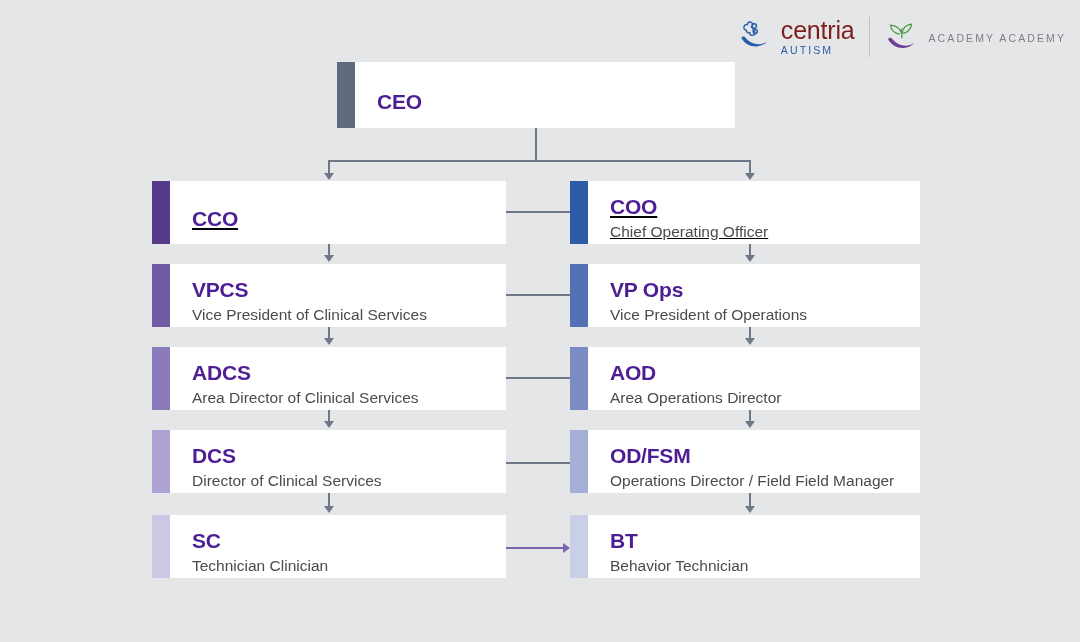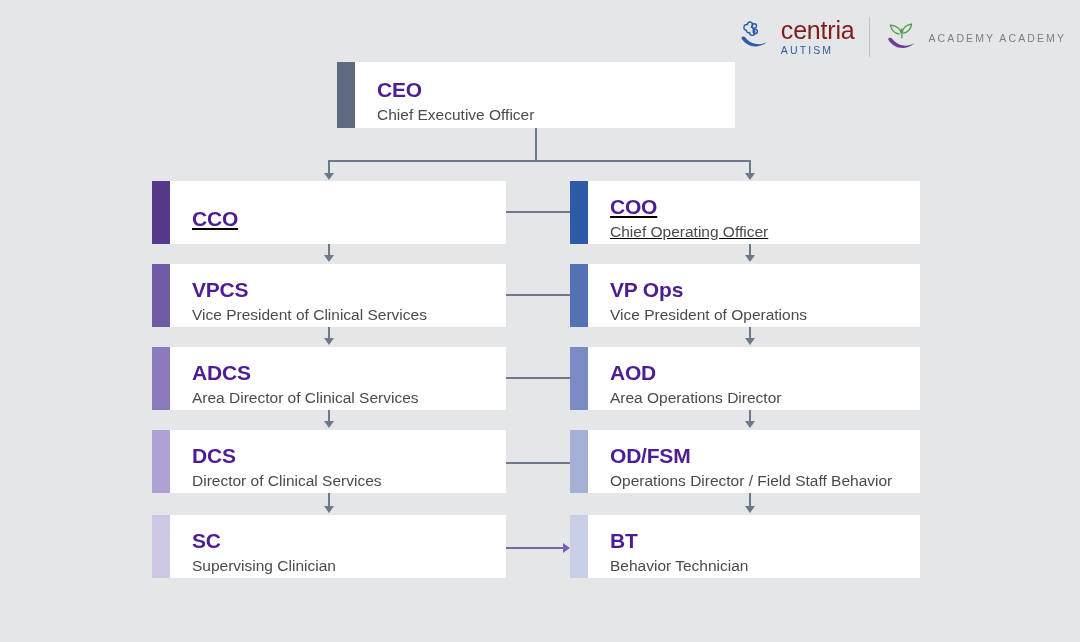--- a/index.html
+++ b/index.html
@@ -194,21 +194,20 @@
   <div class="conn h-line" style="left:506px; top:377px; width:64px;"></div>
   <div class="conn h-line" style="left:506px; top:462px; width:64px;"></div>
 
   <div class="conn conn-purple h-line" style="left:506px; top:547px; width:57px;"></div>
   <div class="arrow-right" style="left:563px; top:543px;"></div>
 
   <div class="node" id="node-ceo">
     <div class="node-accent" style="background:#5e6a7d;"></div>
     <div class="node-body">
       <span class="node-code">CEO</span>
-      <span class="node-title">Chief Executive Officer</span>
     </div>
   </div>
 
   <div class="node col-left row-1">
     <div class="node-accent" style="background:#553a8b;"></div>
     <div class="node-body">
       <span class="node-code">CCO</span>
     </div>
   </div>
 
@@ -233,21 +232,21 @@
     <div class="node-body">
       <span class="node-code">DCS</span>
       <span class="node-title">Director of Clinical Services</span>
     </div>
   </div>
 
   <div class="node col-left row-5">
     <div class="node-accent" style="background:#cdc6e4;"></div>
     <div class="node-body">
       <span class="node-code">SC</span>
-      <span class="node-title">Supervising Clinician</span>
+      <span class="node-title">Technician Clinician</span>
     </div>
   </div>
 
   <div class="node col-right row-1">
     <div class="node-accent" style="background:#2d5ba8;"></div>
     <div class="node-body">
       <span class="node-code">COO</span>
       <span class="node-title">Chief Operating Officer</span>
     </div>
   </div>
@@ -265,21 +264,21 @@
     <div class="node-body">
       <span class="node-code">AOD</span>
       <span class="node-title">Area Operations Director</span>
     </div>
   </div>
 
   <div class="node col-right row-4">
     <div class="node-accent" style="background:#a4b0d6;"></div>
     <div class="node-body">
       <span class="node-code">OD/FSM</span>
-      <span class="node-title">Operations Director / Field Staff Behavior</span>
+      <span class="node-title">Operations Director / Field Field Manager</span>
     </div>
   </div>
 
   <div class="node col-right row-5">
     <div class="node-accent" style="background:#c9cfe6;"></div>
     <div class="node-body">
       <span class="node-code">BT</span>
       <span class="node-title">Behavior Technician</span>
     </div>
   </div>

